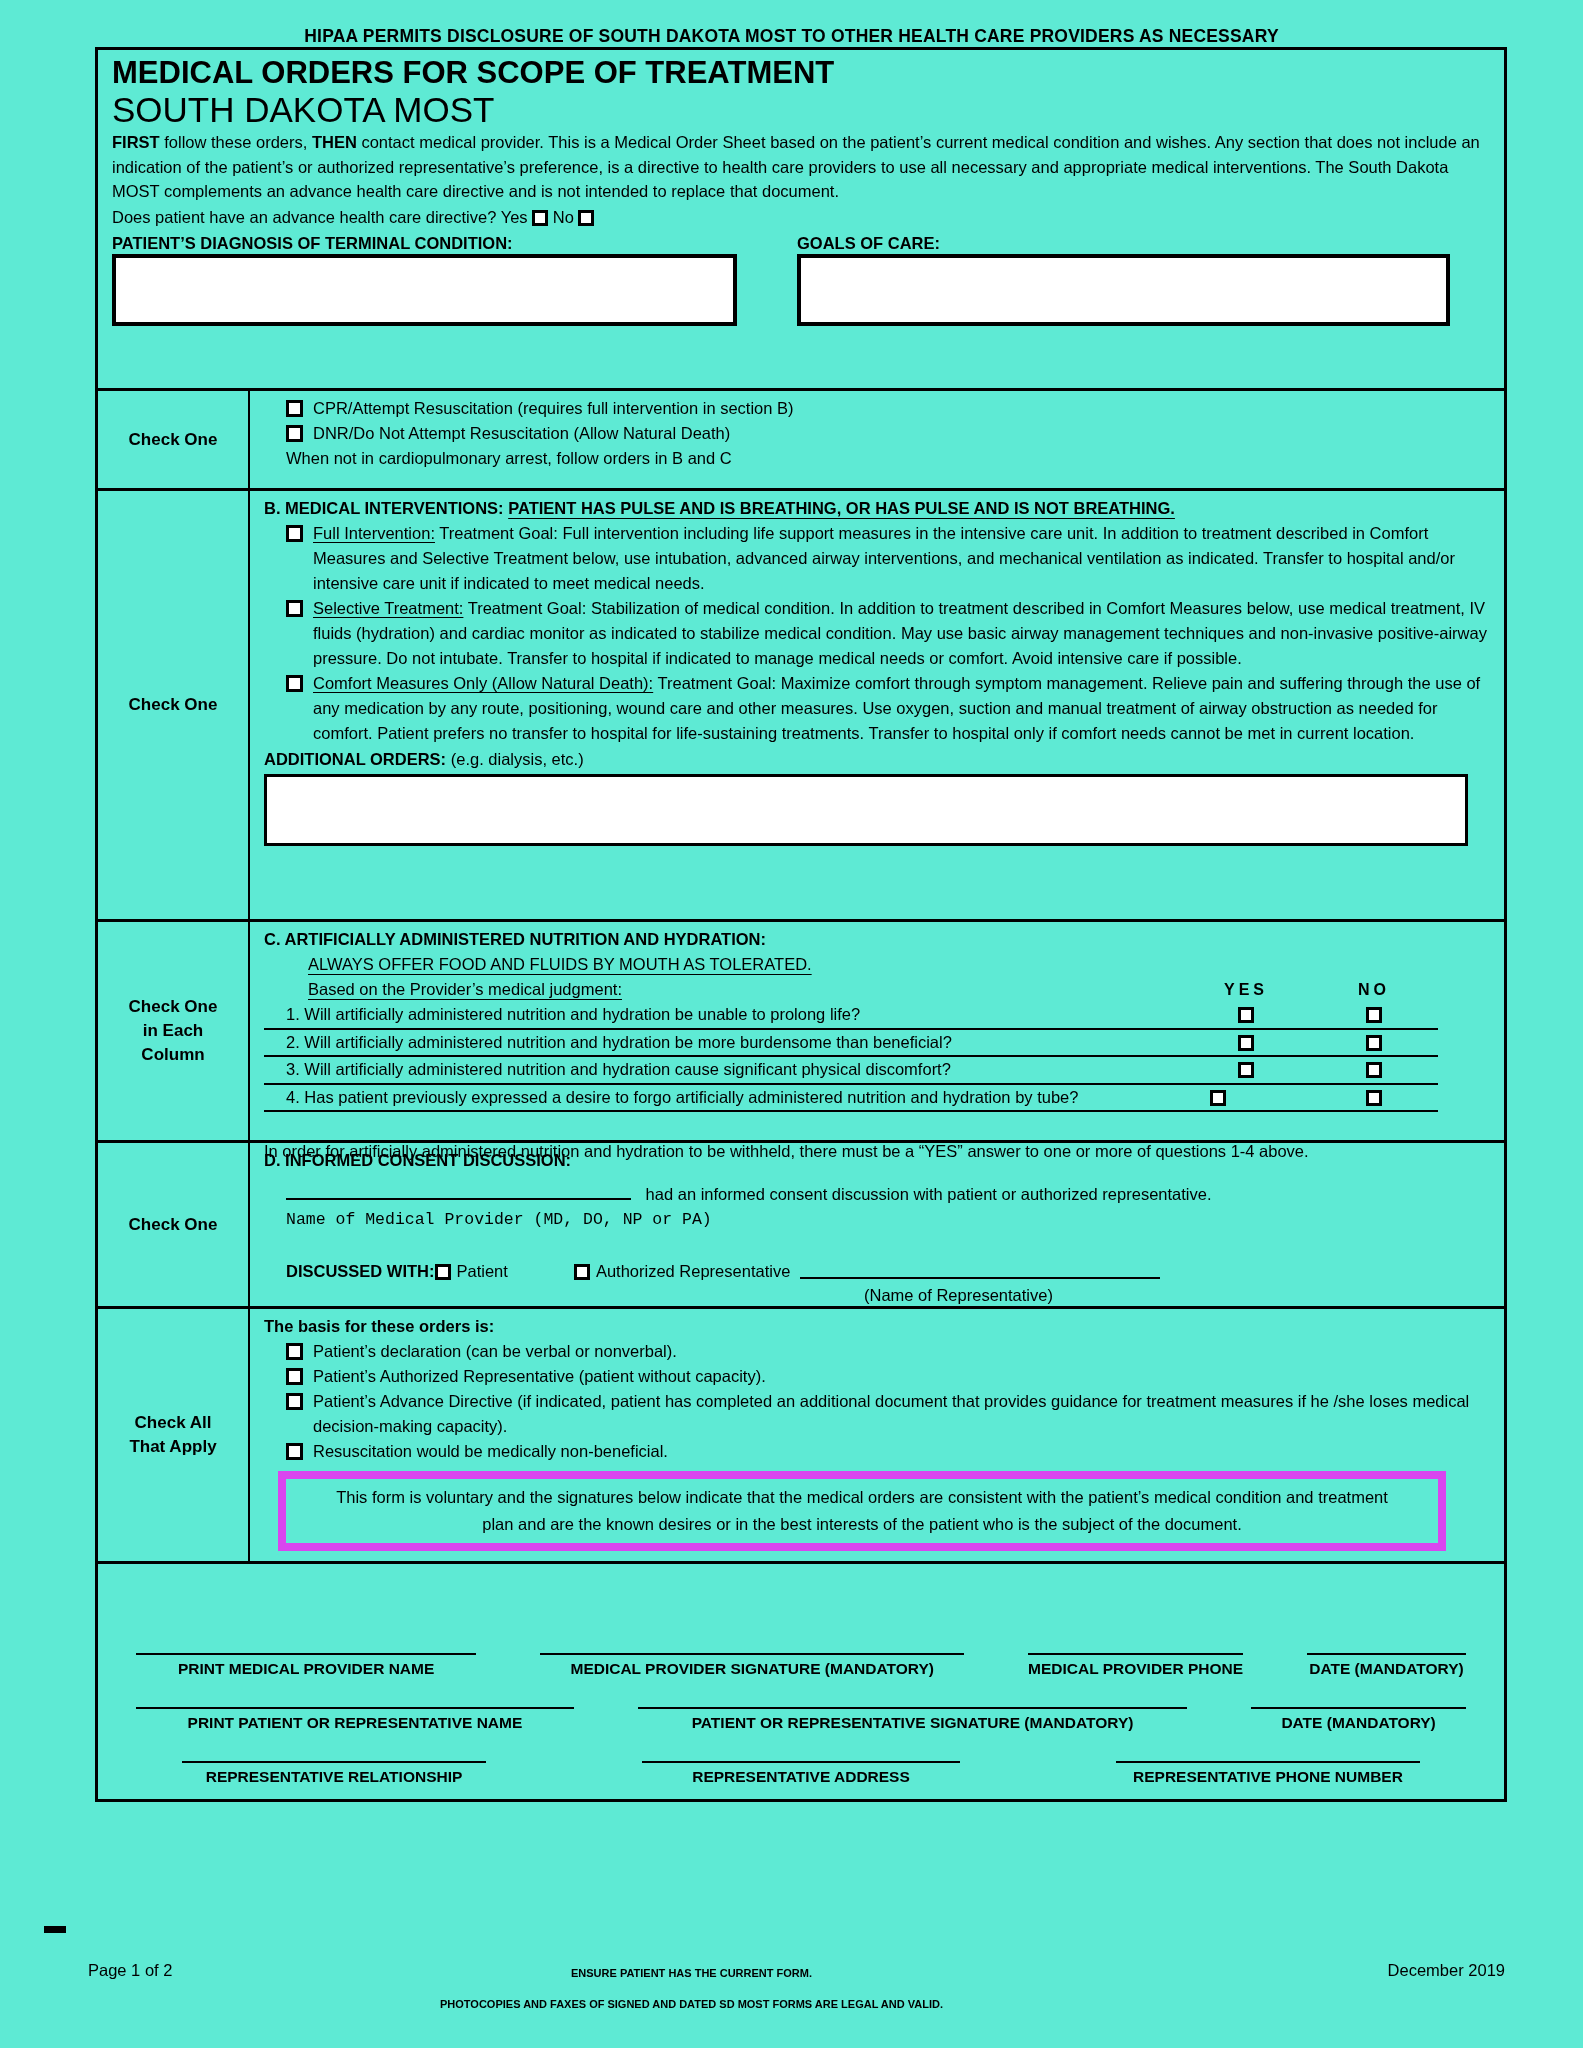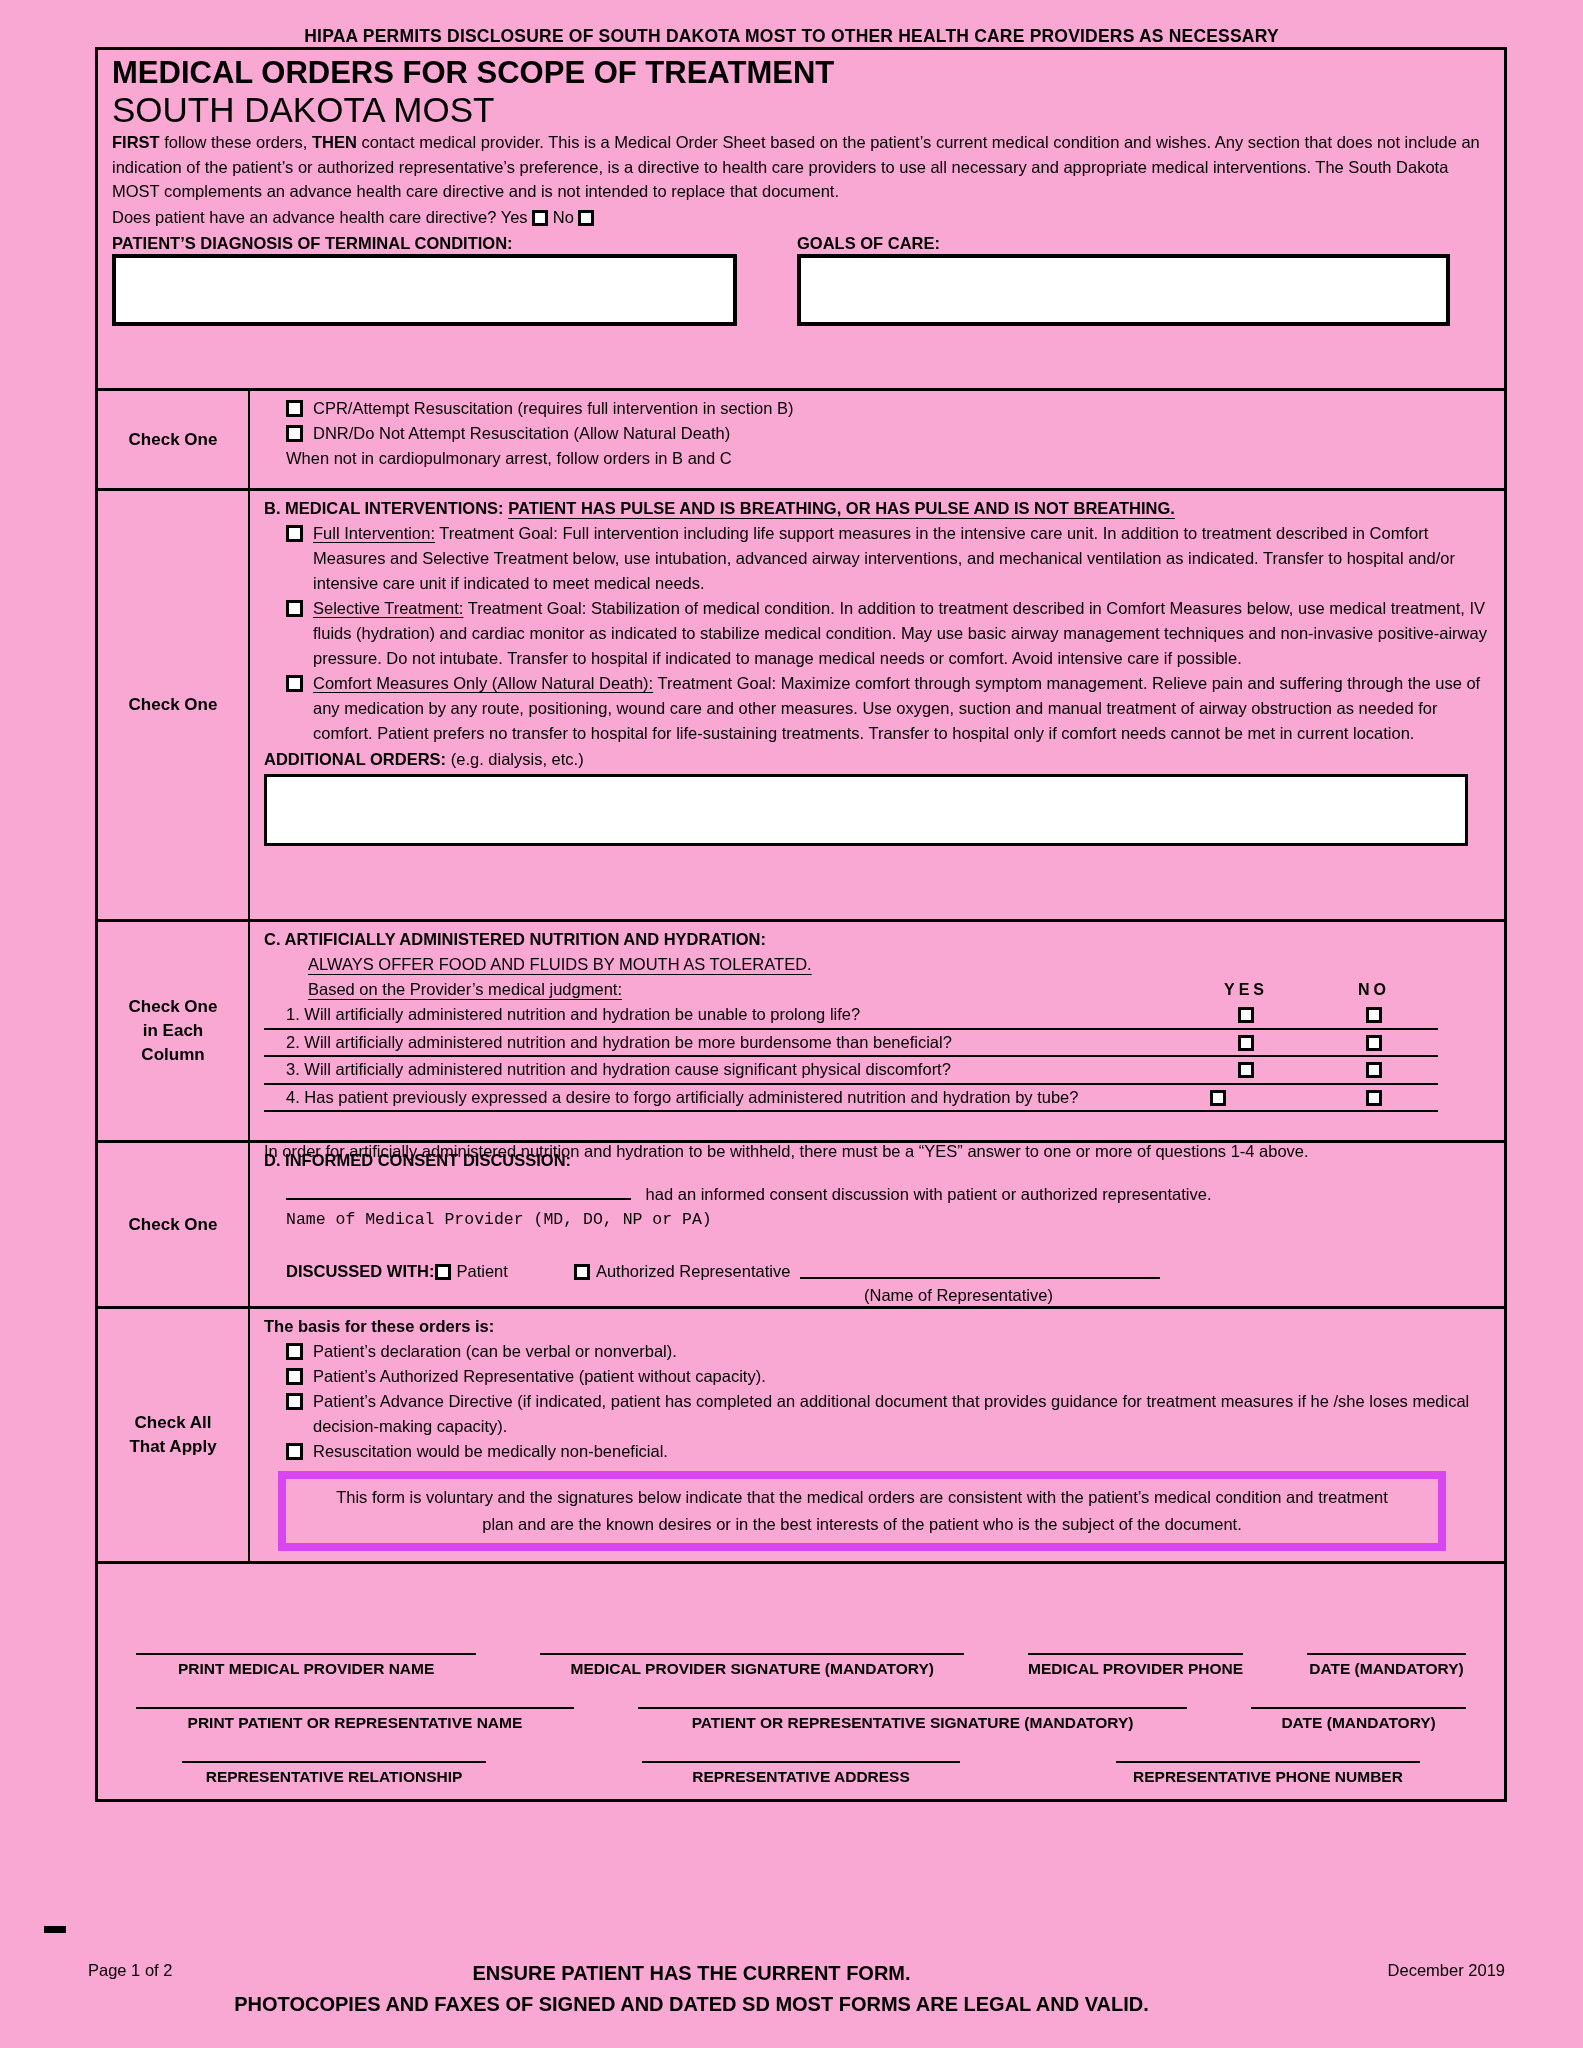--- a/index.html
+++ b/index.html
@@ -1,18 +1,18 @@
 <!DOCTYPE html>
 <html><head>
 <meta charset="utf-8">
 <style>
   * { margin:0; padding:0; box-sizing:border-box; }
   html,body { background:#fff; }
   body { font-family:"Liberation Sans", sans-serif; color:#000; }
-  .page { position:relative; width:1583px; height:2048px; background:#f9a8d4; overflow:hidden; }
+  .page { position:relative; width:1583px; height:2048px; background:#5eead4; overflow:hidden; }
 
   .hipaa { position:absolute; top:26px; left:0; right:0; text-align:center;
            font-weight:bold; font-size:17.5px; letter-spacing:.2px; }
 
   .form-box { position:absolute; left:95px; top:47px; width:1412px; height:1755px;
               border:3px solid #000; display:flex; flex-direction:column; }
 
   
   .header-sec { height:338px; padding:4px 12px 0 14px; overflow:hidden; }
   .patient-box { float:right; width:418px; height:192px; border:3px solid #000;
@@ -94,21 +94,21 @@
   .sig-row2 { grid-template-columns:36% 44% 20%; }
   .sig-row3 { grid-template-columns:33% 34% 33%; }
   .sig-cell { text-align:center; padding:0 18px; }
   .sig-line { border-bottom:2px solid #000; height:2px; margin:0 14px 4px; }
   .sig-lbl { font-weight:bold; font-size:15.5px; line-height:20px; }
 
   
   .crop-mark { position:absolute; left:44px; top:1926px; width:22px; height:7px; background:#000; }
   .footer-page { position:absolute; left:88px; top:1961px; font-size:16.5px; }
   .footer-center { position:absolute; left:0; right:200px; top:1958px; text-align:center;
-                   font-weight:bold; font-size:20px; line-height:31px; }
+                   font-weight:bold; font-size:11px; line-height:31px; }
   .footer-date { position:absolute; right:78px; top:1961px; font-size:16.5px; }
 </style>
 </head>
 <body>
 
 <div class="page">
 
   <div class="hipaa">HIPAA PERMITS DISCLOSURE OF SOUTH DAKOTA MOST TO OTHER HEALTH CARE PROVIDERS AS NECESSARY</div>
 
   <div class="form-box">

